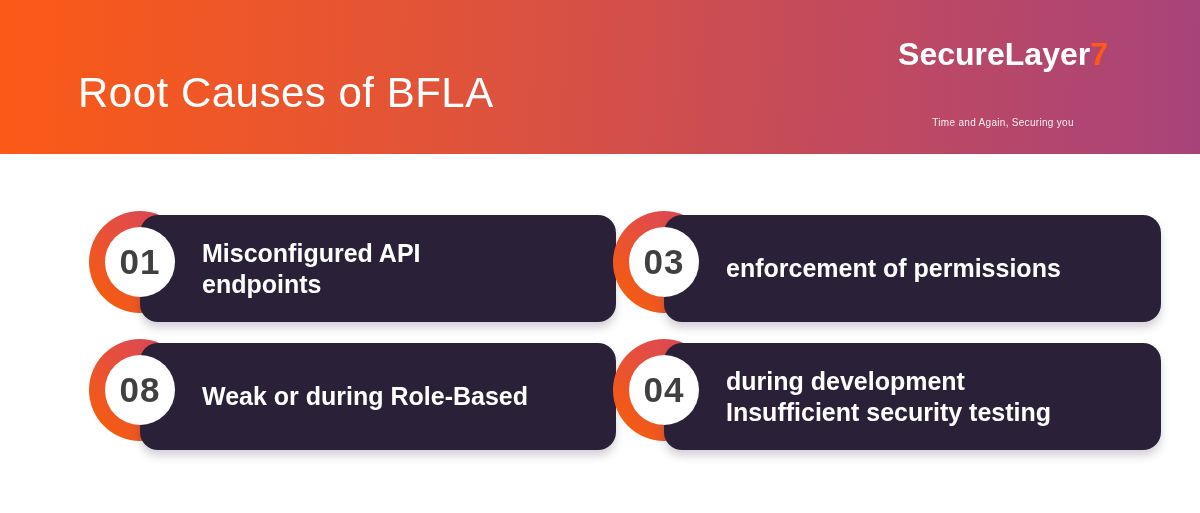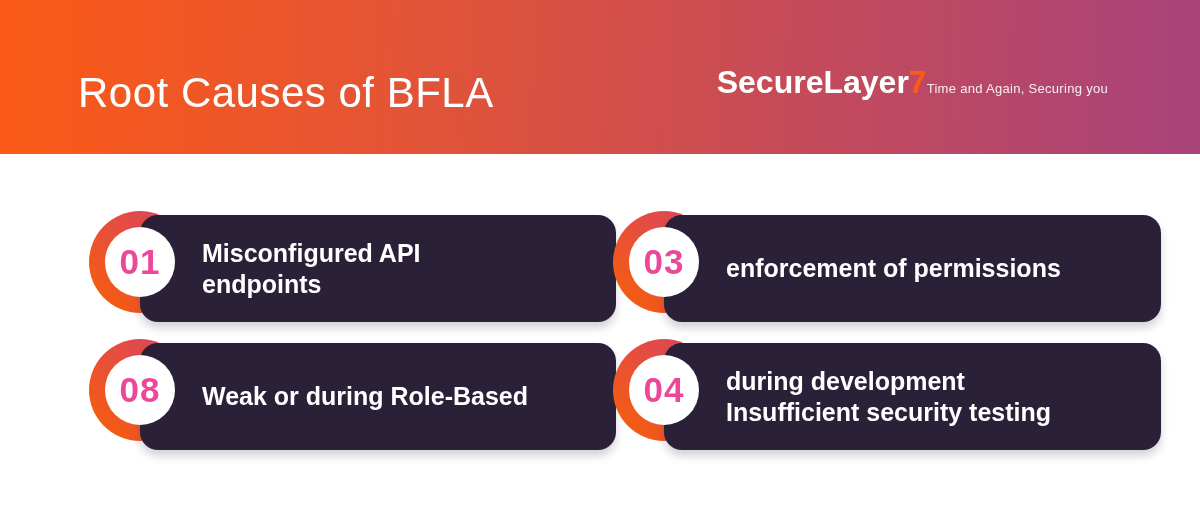--- a/index.html
+++ b/index.html
@@ -32,34 +32,35 @@
   .header-title {
     color: #ffffff;
     font-size: 42px;
     font-weight: normal;
     letter-spacing: 0.5px;
     white-space: nowrap;
     margin-top: 32px;
   }
   .logo {
     display: flex;
-    flex-direction: row;
+    flex-direction: column;
     align-items: center;
     margin-top: 12px;
+    gap: 35px;
   }
   .logo-brandline {
     font-size: 32px;
     font-weight: bold;
     color: #ffffff;
     line-height: 1.05;
     white-space: nowrap;
   }
   .logo-seven { color: #ff5a15; }
   .logo-tagline {
-    font-size: 13px;
+    font-size: 10px;
     color: #f7eef3;
     margin-top: 11px;
     letter-spacing: 0.3px;
     white-space: nowrap;
   }
 
   
   .card-group { position: absolute; width: 560px; height: 132px; }
   .ring {
     position: absolute;
@@ -92,21 +93,21 @@
     position: absolute;
     left: 16px; top: 16px;
     width: 70px; height: 70px;
     border-radius: 50%;
     background: #ffffff;
     display: flex;
     align-items: center;
     justify-content: center;
   }
   .badge-number {
-    color: #ec4899;
+    color: #404040;
     font-size: 35px;
     font-weight: bold;
     letter-spacing: 1px;
   }
 
   
   .pos-1 { left: 89px;  top: 211px; }
   .pos-2 { left: 89px;  top: 339px; }
   .pos-3 { left: 613px; top: 211px; }
   .pos-4 { left: 613px; top: 339px; }

